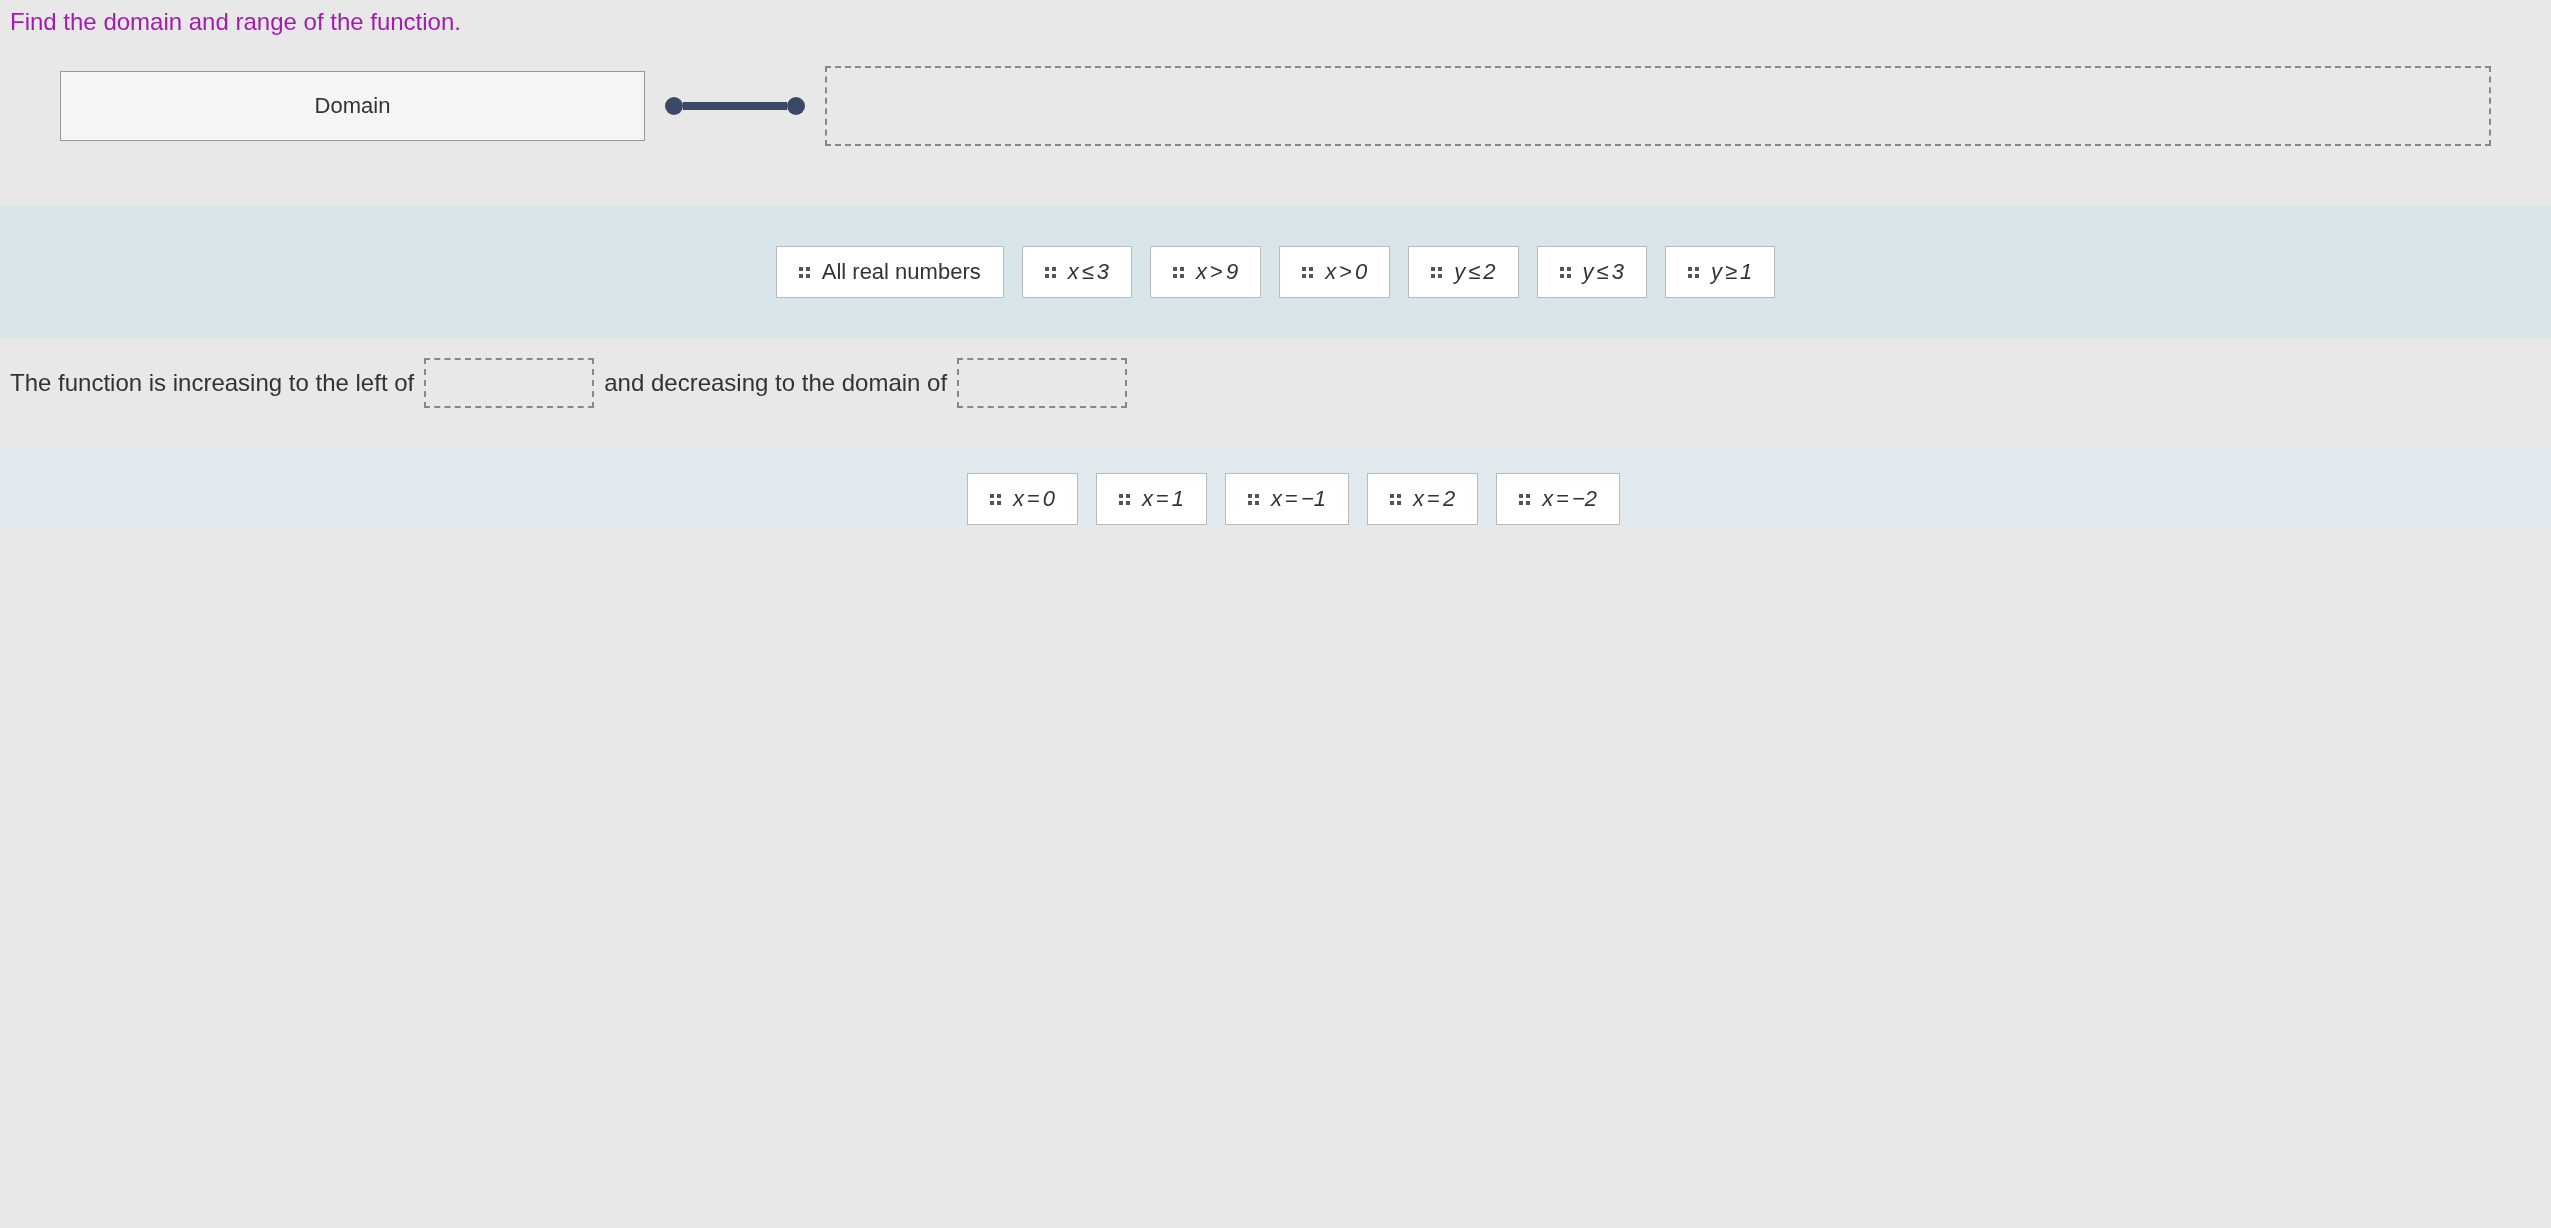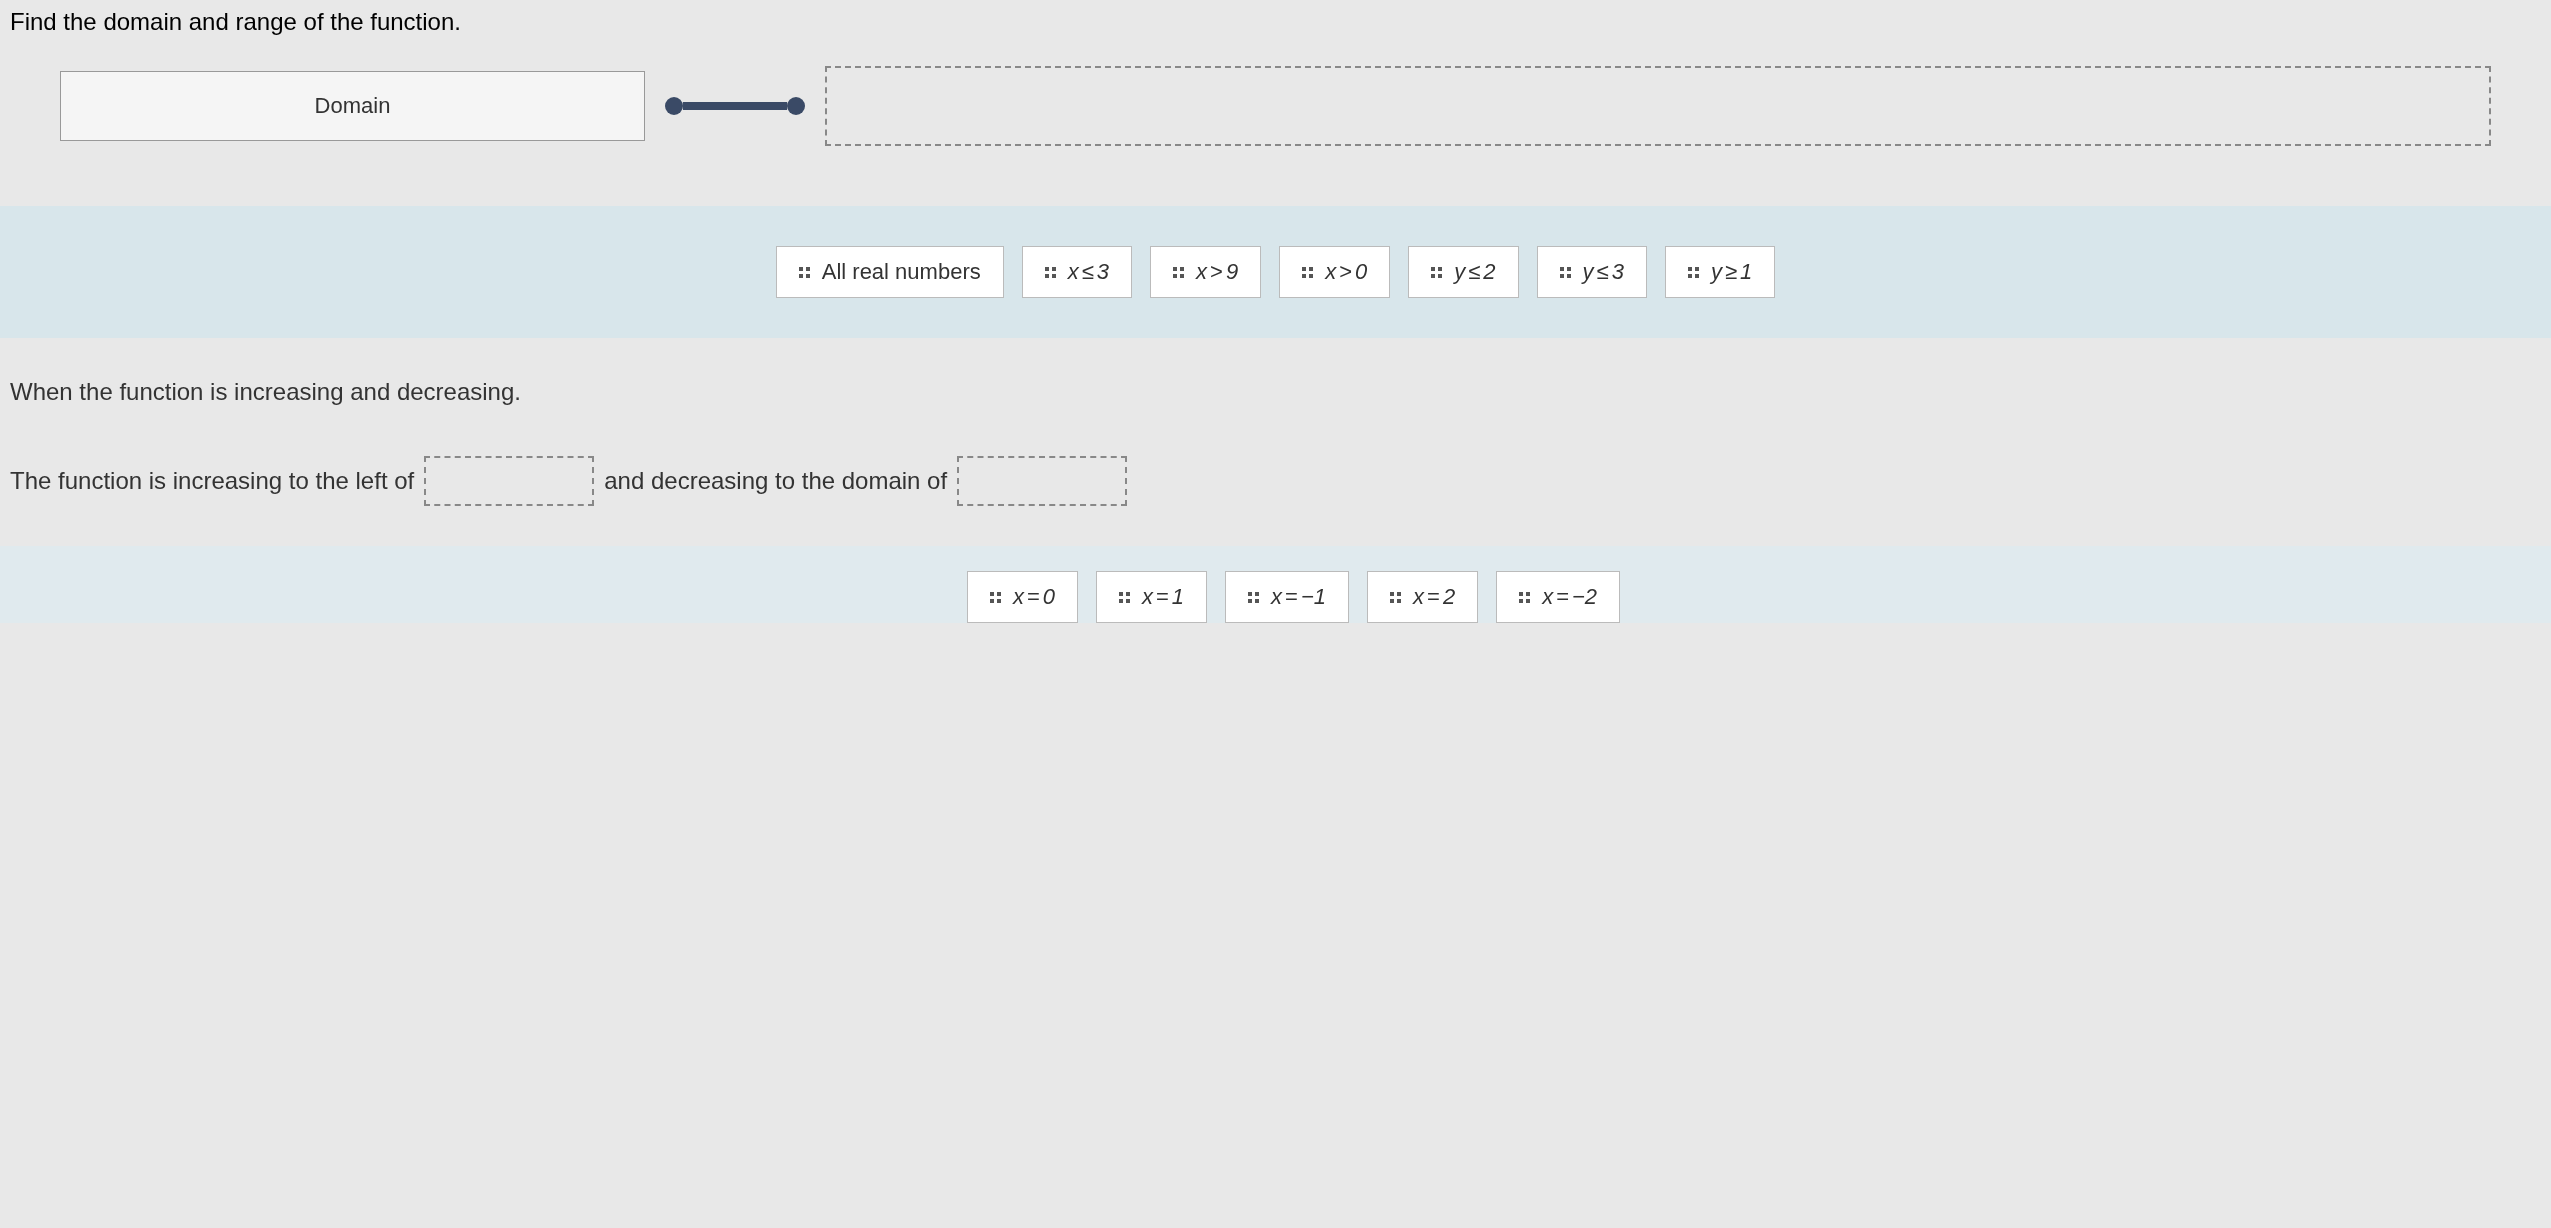--- a/index.html
+++ b/index.html
@@ -9,21 +9,21 @@
       color: #333;
       padding: 0;
     }
     .page {
       width: 100%;
       min-height: 100vh;
     }
     .prompt-header {
       font-size: 24px;
       padding: 8px 10px 20px 10px;
-      color: #000000;
+      color: #a21caf;
     }
     .section {
       padding: 10px 60px 30px 60px;
     }
     .label-row {
       display: flex;
       align-items: center;
       margin-bottom: 30px;
       gap: 20px;
     }
@@ -207,21 +207,20 @@
       <span class="grip">
           <span></span>
           <span></span>
           <span></span>
           <span></span>
         </span>
       <span class="math">y<span class="op">≥</span>1</span>
     </div>
   </div>
 
-  <div class="subheader">When the function is increasing and decreasing.</div>
 
   <div class="sentence-row">
     <span>The function is increasing to the left of</span>
     <span class="inline-drop"></span>
     <span>and decreasing to the domain of</span>
     <span class="inline-drop"></span>
   </div>
 
   <div class="answer-bank-2">
     <div class="tile">

